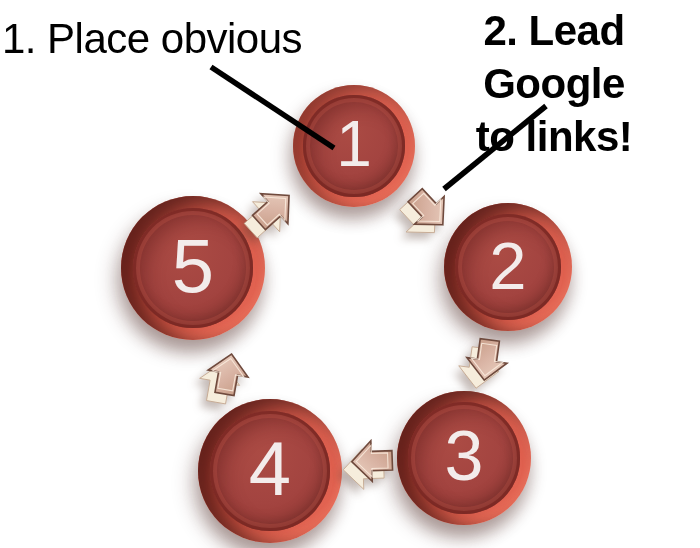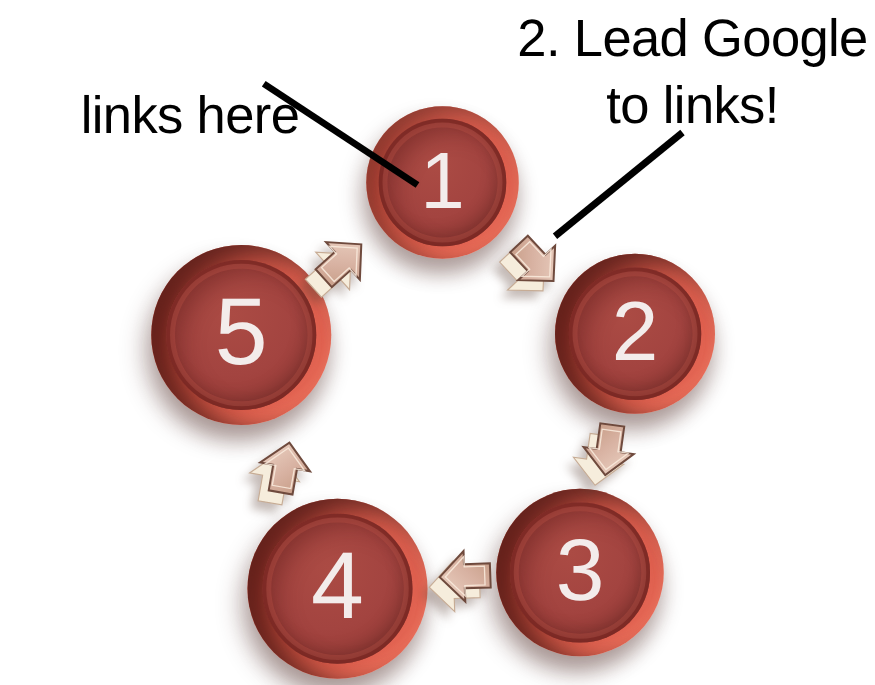--- a/index.html
+++ b/index.html
@@ -51,21 +51,21 @@
 
   .a51{left:251px;top:184px;} .a51 svg{transform:rotate(48deg);}
   .a12{left:406px;top:185px;} .a12 svg{transform:rotate(137deg);}
   .a23{left:464px;top:335px;} .a23 svg{transform:rotate(188deg);}
   .a34{left:349px;top:436px;} .a34 svg{transform:rotate(268deg);}
   .a45{left:205px;top:349px;} .a45 svg{transform:rotate(10deg);}
 
   
   .annot{position:absolute;text-align:center;color:#000000;font-size:42px;line-height:1.26;letter-spacing:-0.5px;}
   .annot1{left:-6px;top:13px;width:316px;}
-  .annot2{left:408px;top:5px;width:292px;}
+  .annot2{left:408px;top:5px;width:292px;font-weight:bold;}
 
   .leader-lines{position:absolute;left:0;top:0;width:700px;height:548px;pointer-events:none;}
   .leader{stroke:#000000;stroke-width:5.5;fill:none;}
   .defs-holder{position:absolute;width:0;height:0;}
 </style>
 </head>
 <body>
 
 <svg class="defs-holder" aria-hidden="true">
   <defs>
@@ -140,22 +140,21 @@
   </div>
   <div class="arrow a45">
     <svg viewBox="0 0 100 100">
       <polygon class="ar-back" points="50,6 94,49 71,49 71,94 29,94 29,49 6,49" transform="translate(-15,21)"></polygon>
       <polygon class="ar-front" points="50,6 94,49 71,49 71,94 29,94 29,49 6,49"></polygon>
       <polygon class="ar-bevel" points="50,6 94,49 71,49 71,94 29,94 29,49 6,49" transform="translate(50,50) scale(0.78) translate(-50,-50)"></polygon>
     </svg>
   </div>
 
   <div class="annot annot1">
-    <br>
-    <span>links here</span>
+    <span>1. Place obvious</span><br>
   </div>
   <div class="annot annot2">
     <span>2. Lead Google</span><br>
     <span>to links!</span>
   </div>
 
   <svg class="leader-lines">
     <line class="leader" x1="211" y1="67" x2="334" y2="148"></line>
     <line class="leader" x1="546" y1="106" x2="444" y2="189"></line>
   </svg>

